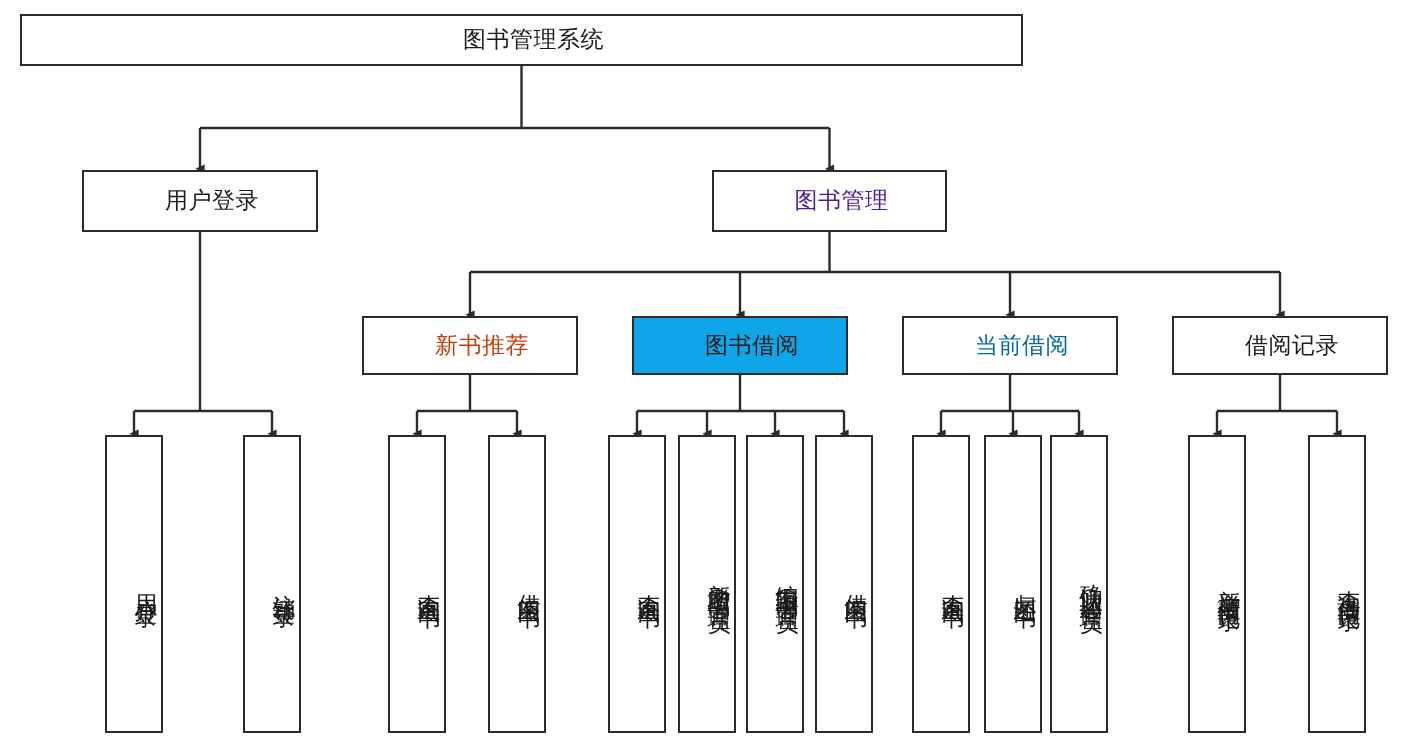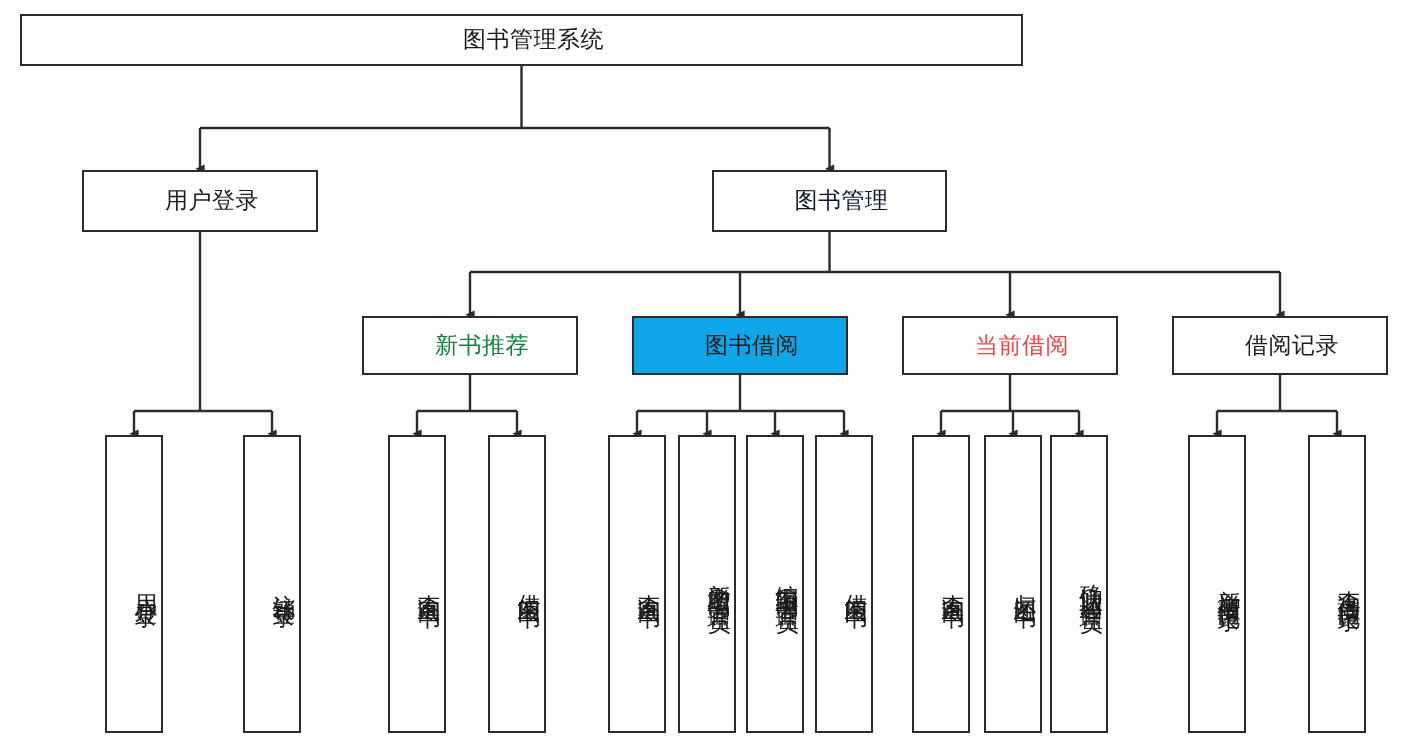--- a/index.html
+++ b/index.html
@@ -125,30 +125,30 @@
   </svg>
 
   <div id="nodes-layer">
       <div class="node horiz root" style="left: 20px; top: 14px; width: 1003px; height: 52px; border-color: rgb(43, 43, 43); background: rgb(255, 255, 255);">
         <span class="node-label" style="color: rgb(26, 26, 26);">图书管理系统</span>
       </div>
       <div class="node horiz" style="left: 82px; top: 170px; width: 236px; height: 62px; border-color: rgb(43, 43, 43); background: rgb(255, 255, 255);">
         <span class="node-label" style="color: rgb(26, 26, 26);">用户登录</span>
       </div>
       <div class="node horiz" style="left: 712px; top: 170px; width: 235px; height: 62px; border-color: rgb(43, 43, 43); background: rgb(255, 255, 255);">
-        <span class="node-label" style="color: #0f172a;">图书管理</span>
+        <span class="node-label" style="color: #4c1d95;">图书管理</span>
       </div>
       <div class="node horiz" style="left: 362px; top: 316px; width: 216px; height: 59px; border-color: rgb(43, 43, 43); background: rgb(255, 255, 255);">
-        <span class="node-label" style="color: #15803d;">新书推荐</span>
+        <span class="node-label" style="color: #c2410c;">新书推荐</span>
       </div>
       <div class="node horiz" style="left: 632px; top: 316px; width: 216px; height: 59px; border-color: rgb(43, 43, 43); background: #0ea5e9;">
         <span class="node-label" style="color: rgb(26, 26, 26);">图书借阅</span>
       </div>
       <div class="node horiz" style="left: 902px; top: 316px; width: 216px; height: 59px; border-color: rgb(43, 43, 43); background: rgb(255, 255, 255);">
-        <span class="node-label" style="color: #ef4444;">当前借阅</span>
+        <span class="node-label" style="color: #0369a1;">当前借阅</span>
       </div>
       <div class="node horiz" style="left: 1172px; top: 316px; width: 216px; height: 59px; border-color: rgb(43, 43, 43); background: rgb(255, 255, 255);">
         <span class="node-label" style="color: rgb(26, 26, 26);">借阅记录</span>
       </div>
       <div class="node vert" style="left: 105px; top: 435px; width: 58px; height: 298px; border-color: rgb(43, 43, 43); background: rgb(255, 255, 255);">
         <span class="node-label" style="color: rgb(26, 26, 26);">用户登录</span>
       </div>
       <div class="node vert" style="left: 243px; top: 435px; width: 58px; height: 298px; border-color: rgb(43, 43, 43); background: rgb(255, 255, 255);">
         <span class="node-label" style="color: rgb(26, 26, 26);">注销登录</span>
       </div>

